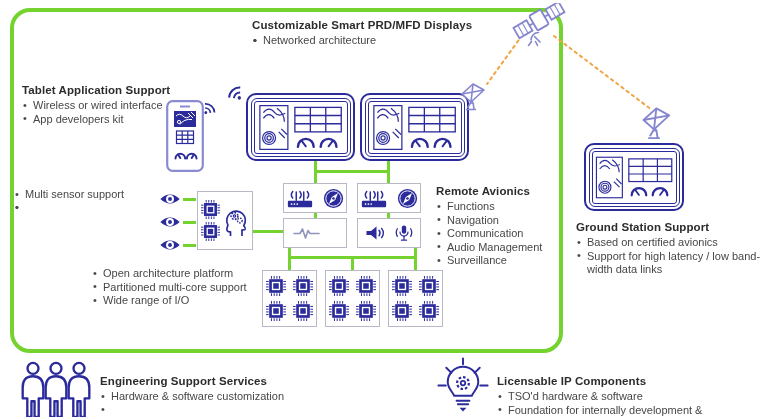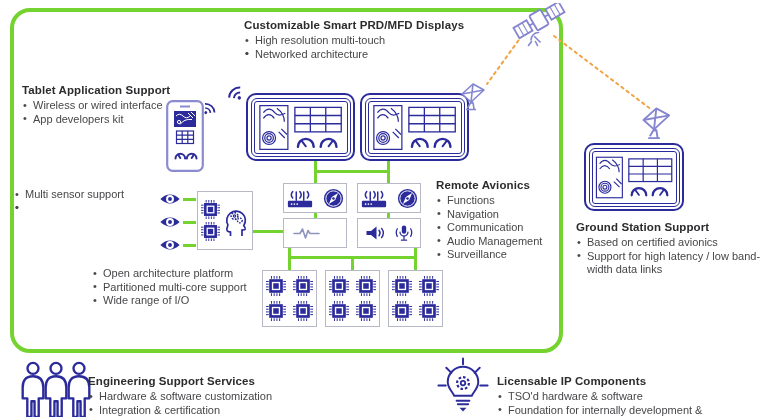--- a/index.html
+++ b/index.html
@@ -342,23 +342,23 @@
     <path d="M27 11 a15.5 15.5 0 0 1 15.5 15.5 c0 6.5 -4.6 9.4 -6.6 14 h-17.8 c-2 -4.6 -6.6 -7.5 -6.6 -14 A15.5 15.5 0 0 1 27 11 Z"></path>
     <path d="M20.5 45.5 h13 M21.8 49 h10.4"></path>
   </g>
   <path d="M23.5 52.5 h7 l-3.5 3.8 Z" fill="#2b2b9c"></path>
   <g fill="none" stroke="#2b2b9c">
     <circle cx="27" cy="27.5" r="6" stroke-width="2.2" stroke-dasharray="2.6 2"></circle>
     <circle cx="27" cy="27.5" r="2.3" stroke-width="1.8"></circle>
   </g>
 </svg>
 
-<div class="txt" style="left:244px;top:19px;width:215px">
+<div class="txt" style="left:252px;top:19px;width:215px">
   <div class="title">Customizable Smart PRD/MFD Displays</div>
-  <div class="li"><span class="dot">•</span><span>High resolution multi-touch</span></div>
+  <div class="li"><span class="dot">•</span></div>
   <div class="li"><span class="dot">•</span></div>
   <div class="li"><span class="dot">•</span><span>Networked architecture</span></div>
 </div>
 
 <div class="txt" style="left:22px;top:84px;width:160px">
   <div class="title">Tablet Application Support</div>
   <div class="li"><span class="dot">•</span><span>Wireless or wired interface</span></div>
   <div class="li"><span class="dot">•</span><span>App developers kit</span></div>
 </div>
 
@@ -367,38 +367,38 @@
   <div class="li"><span class="dot">•</span></div>
   <div class="li"><span class="dot">•</span></div>
 </div>
 
 <div class="txt" style="left:92px;top:267px;width:210px">
   <div class="li"><span class="dot">•</span><span>Open architecture platform</span></div>
   <div class="li"><span class="dot">•</span><span>Partitioned multi-core support</span></div>
   <div class="li"><span class="dot">•</span><span>Wide range of I/O</span></div>
 </div>
 
-<div class="txt" style="left:436px;top:179px;width:125px">
+<div class="txt" style="left:436px;top:185px;width:125px">
   <div class="title">Remote Avionics</div>
   <div class="li"><span class="dot">•</span><span>Functions</span></div>
   <div class="li"><span class="dot">•</span><span>Navigation</span></div>
   <div class="li"><span class="dot">•</span><span>Communication</span></div>
   <div class="li"><span class="dot">•</span><span>Audio Management</span></div>
   <div class="li"><span class="dot">•</span><span>Surveillance</span></div>
 </div>
 
 <div class="txt" style="left:576px;top:221px;width:202px">
   <div class="title">Ground Station Support</div>
   <div class="li"><span class="dot">•</span><span>Based on certified avionics</span></div>
   <div class="li" style="width:185px"><span class="dot">•</span><span>Support for high latency / low band-width data links</span></div>
 </div>
 
-<div class="txt" style="left:88px;top:375px;width:250px">
+<div class="txt" style="left:100px;top:375px;width:250px">
   <div class="title">Engineering Support Services</div>
   <div class="li"><span class="dot">•</span><span>Hardware &amp; software customization</span></div>
-  <div class="li"><span class="dot">•</span><span>Integration &amp; certification</span></div>
+  <div class="li"><span class="dot">•</span></div>
 </div>
 
 <div class="txt" style="left:497px;top:375px;width:272px">
   <div class="title">Licensable IP Components</div>
   <div class="li"><span class="dot">•</span><span>TSO'd hardware &amp; software</span></div>
   <div class="li"><span class="dot">•</span><span>Foundation for internally development &amp; customization</span></div>
 </div>
 
 </body></html>

